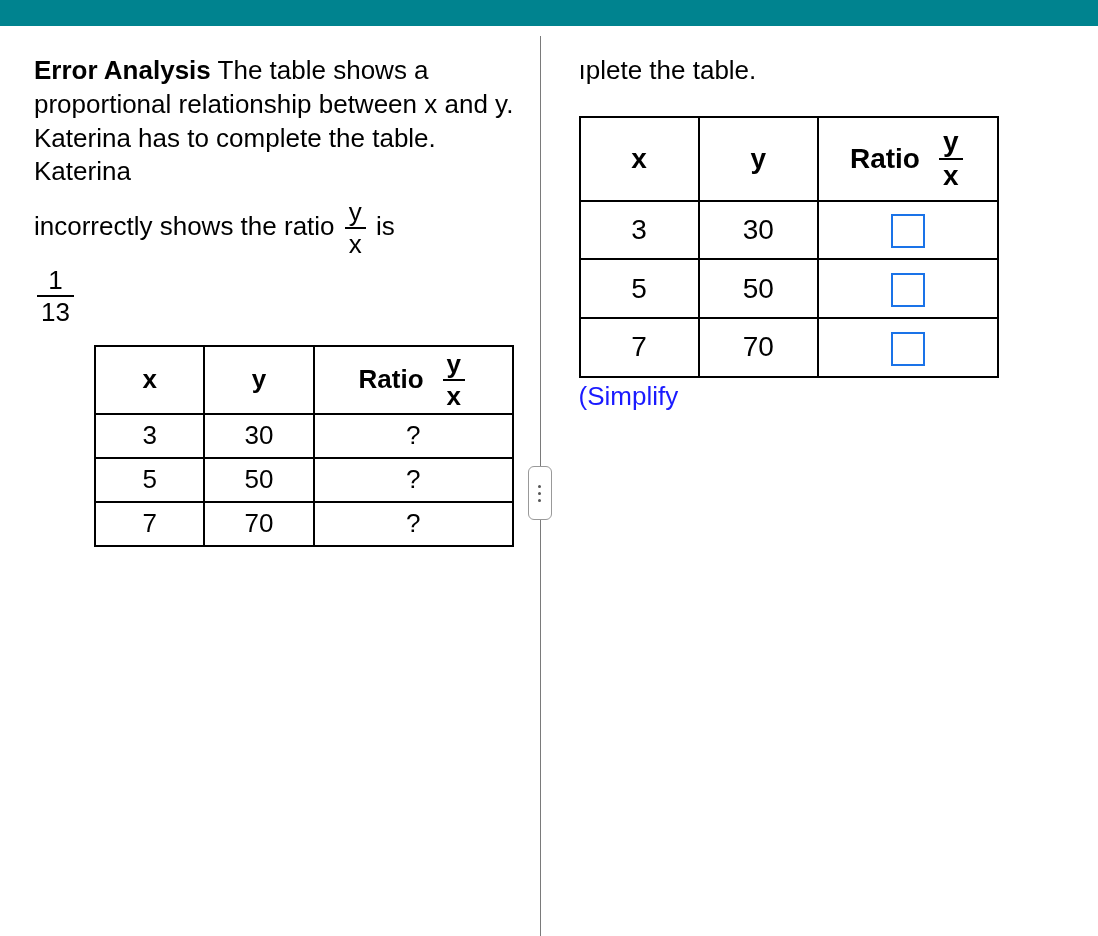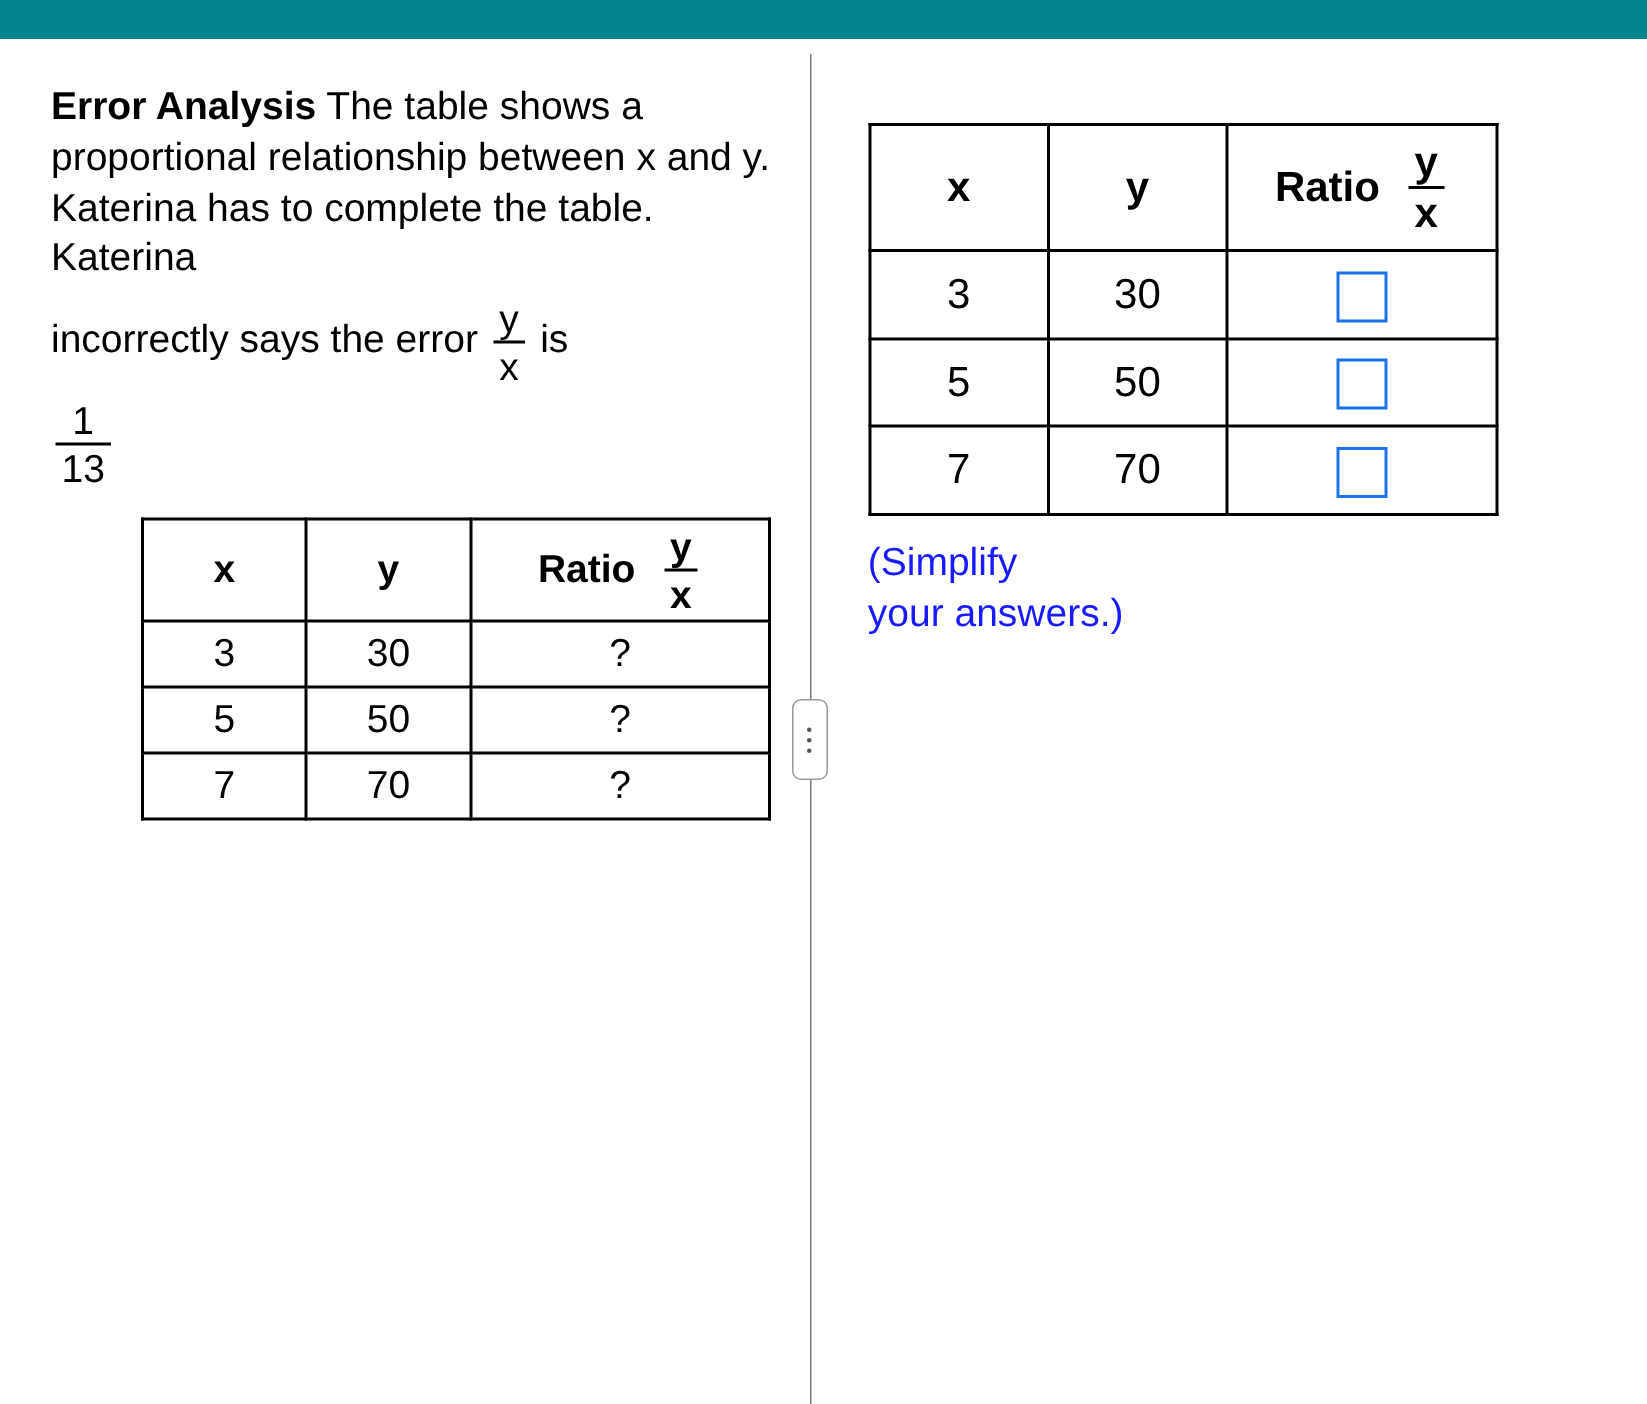--- a/index.html
+++ b/index.html
@@ -101,21 +101,21 @@
     width: 34px;
     height: 34px;
     border: 2px solid #1a73e8;
     background: #fff;
     vertical-align: middle;
     cursor: text;
   }
   .hint {
     color: #1a1aff;
     font-size: 26px;
-    margin-top: 14px;
+    margin-top: 2px;
   }
   .ratio-header {
     display: inline-flex;
     align-items: center;
     justify-content: center;
     gap: 16px;
     font-weight: 700;
   }
 </style>
 </head>
@@ -123,21 +123,21 @@
 
 <div class="topbar"></div>
 
 <div class="content">
 
   <div class="left">
     <div>
       <span class="bold">Error Analysis</span><span>  The table shows a proportional relationship between x and y.  Katerina has to complete the table. Katerina</span>
     </div>
     <div style="margin-top:10px">
-      <span>incorrectly says the error </span>
+      <span>incorrectly shows the ratio </span>
       <span class="frac">
         <span class="num">y</span>
         <span class="den">x</span>
       </span>
       <span> is</span>
     </div>
     <div style="margin-top:10px">
       <span class="frac">
         <span class="num">1</span>
         <span class="den">13</span>
@@ -180,20 +180,21 @@
 
   <div class="divider">
     <div class="divider-handle">
       <span class="dot"></span>
       <span class="dot"></span>
       <span class="dot"></span>
     </div>
   </div>
 
   <div class="right">
+    <div>ıplete the table.</div>
 
     <table class="data" style="margin-top:28px">
       <tbody>
           <tr>
         <th>x</th>
         <th>y</th>
         <th>
           <span class="ratio-header">
             <span>Ratio</span>
             <span class="frac frac-sm">
@@ -216,17 +217,16 @@
       <tr>
         <td>7</td>
         <td>70</td>
         <td><span class="inputbox"></span></td>
       </tr>
     </tbody>
       </table>
 
     <div class="hint">
       <div>(Simplify</div>
-      <div>your answers.)</div>
     </div>
   </div>
 
 </div>
 
 </body></html>

